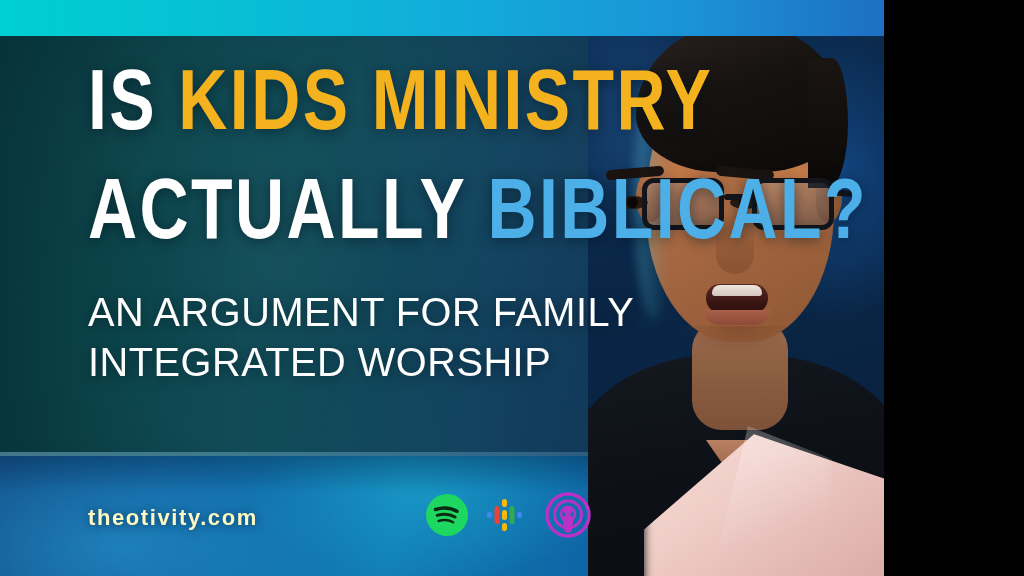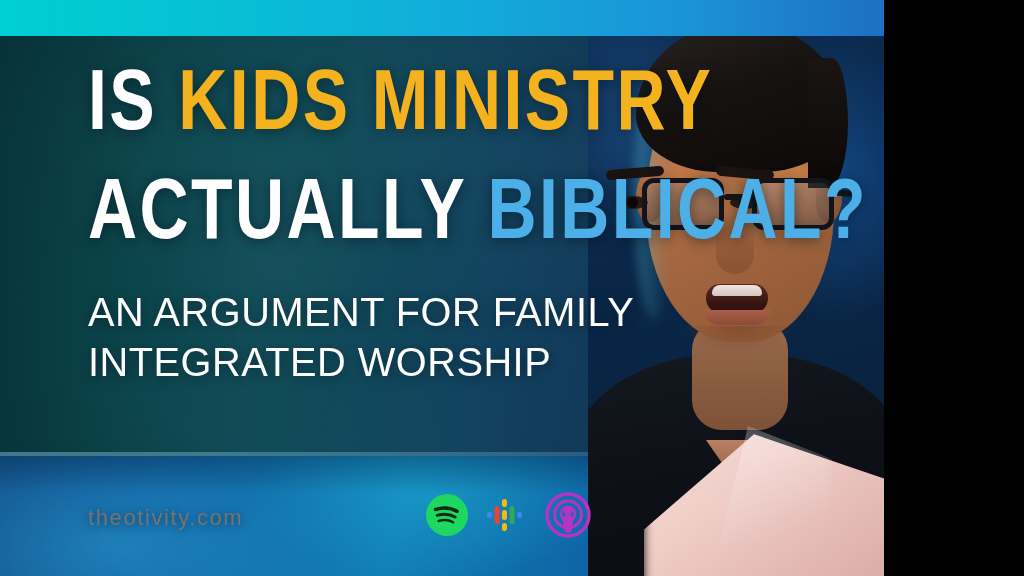--- a/index.html
+++ b/index.html
@@ -238,22 +238,22 @@
     white-space:nowrap;
     text-shadow:0 2px 12px rgba(0,20,30,0.55);
     transform:scaleX(0.97);
     transform-origin:left center;
   }
   .subline.s1 { margin-top:36px; }
 
   
   .site-url {
     position:absolute; left:88px; top:505px;
-    font-size:22px; font-weight:400; letter-spacing:1.6px;
-    color:#737373;
+    font-size:22px; font-weight:700; letter-spacing:1.6px;
+    color:#fef9c3;
     text-shadow:0 1px 8px rgba(0,25,50,0.6);
     z-index:9;
   }
 
   .icon-row {
     position:absolute; left:425px; top:492px;
     display:flex; align-items:center; gap:16px;
     z-index:9;
   }
   .ic { display:block; }

